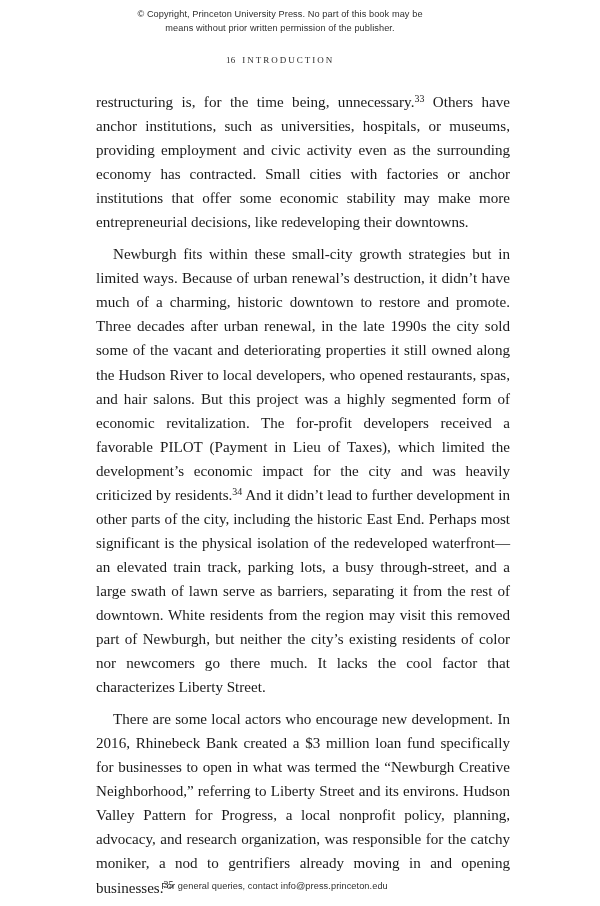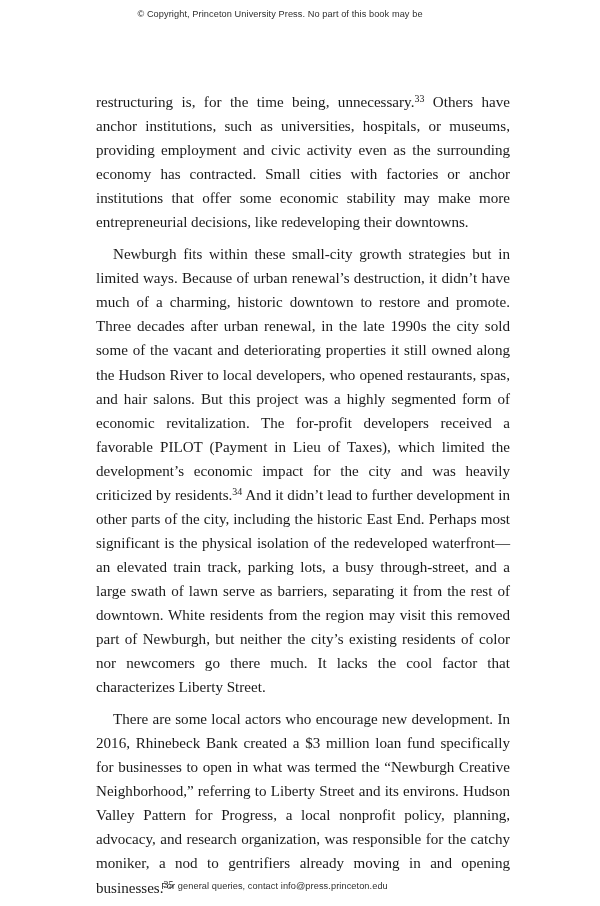--- a/index.html
+++ b/index.html
@@ -95,22 +95,24 @@
     letter-spacing: 0.01em;
   }
 </style>
 </head>
 <body>
 
 <div class="page">
 
   <div class="copyright">
     <span>© Copyright, Princeton University Press. No part of this book may be</span>
+    <span>means without prior written permission of the publisher.</span>
   </div>
 
+  <div class="running-head"><span class="folio">16</span>&nbsp;&nbsp;&nbsp;<span class="chapter-name">INTRODUCTION</span></div>
 
   <div class="text-column">
       <p class="no-indent">restructuring is, for the time being, unnecessary.<sup>33</sup> Others have anchor institutions, such as universities, hospitals, or museums, providing employment and civic activity even as the surrounding economy has contracted. Small cities with factories or anchor institutions that offer some economic stability may make more entrepreneurial decisions, like redeveloping their downtowns.</p>
       <p>Newburgh fits within these small-city growth strategies but in limited ways. Because of urban renewal’s destruction, it didn’t have much of a charming, historic downtown to restore and promote. Three decades after urban renewal, in the late 1990s the city sold some of the vacant and deteriorating properties it still owned along the Hudson River to local developers, who opened restaurants, spas, and hair salons. But this project was a highly segmented form of economic revitalization. The for-profit developers received a favorable PILOT (Payment in Lieu of Taxes), which limited the development’s economic impact for the city and was heavily criticized by residents.<sup>34</sup> And it didn’t lead to further development in other parts of the city, including the historic East End. Perhaps most significant is the physical isolation of the redeveloped waterfront—an elevated train track, parking lots, a busy through-street, and a large swath of lawn serve as barriers, separating it from the rest of downtown. White residents from the region may visit this removed part of Newburgh, but neither the city’s existing residents of color nor newcomers go there much. It lacks the cool factor that characterizes Liberty Street.</p>
       <p>There are some local actors who encourage new development. In 2016, Rhinebeck Bank created a $3 million loan fund specifically for businesses to open in what was termed the “Newburgh Creative Neighborhood,” referring to Liberty Street and its environs. Hudson Valley Pattern for Progress, a local nonprofit policy, planning, advocacy, and research organization, was responsible for the catchy moniker, a nod to gentrifiers already moving in and opening businesses.<sup>35</sup></p>
       <p>In the decades prior to gentrification, Newburgh’s government did little to encourage economic growth. A novel, if unsuccessful, “shopsteading” program in the 1980s, for instance, tried to find small entrepreneurs to open businesses in empty storefronts in the historic district. But the city has mostly failed to capitalize on assets like its architectural</p>
     </div>
 
   <div class="footer">For general queries, contact info@press.princeton.edu</div>
 

